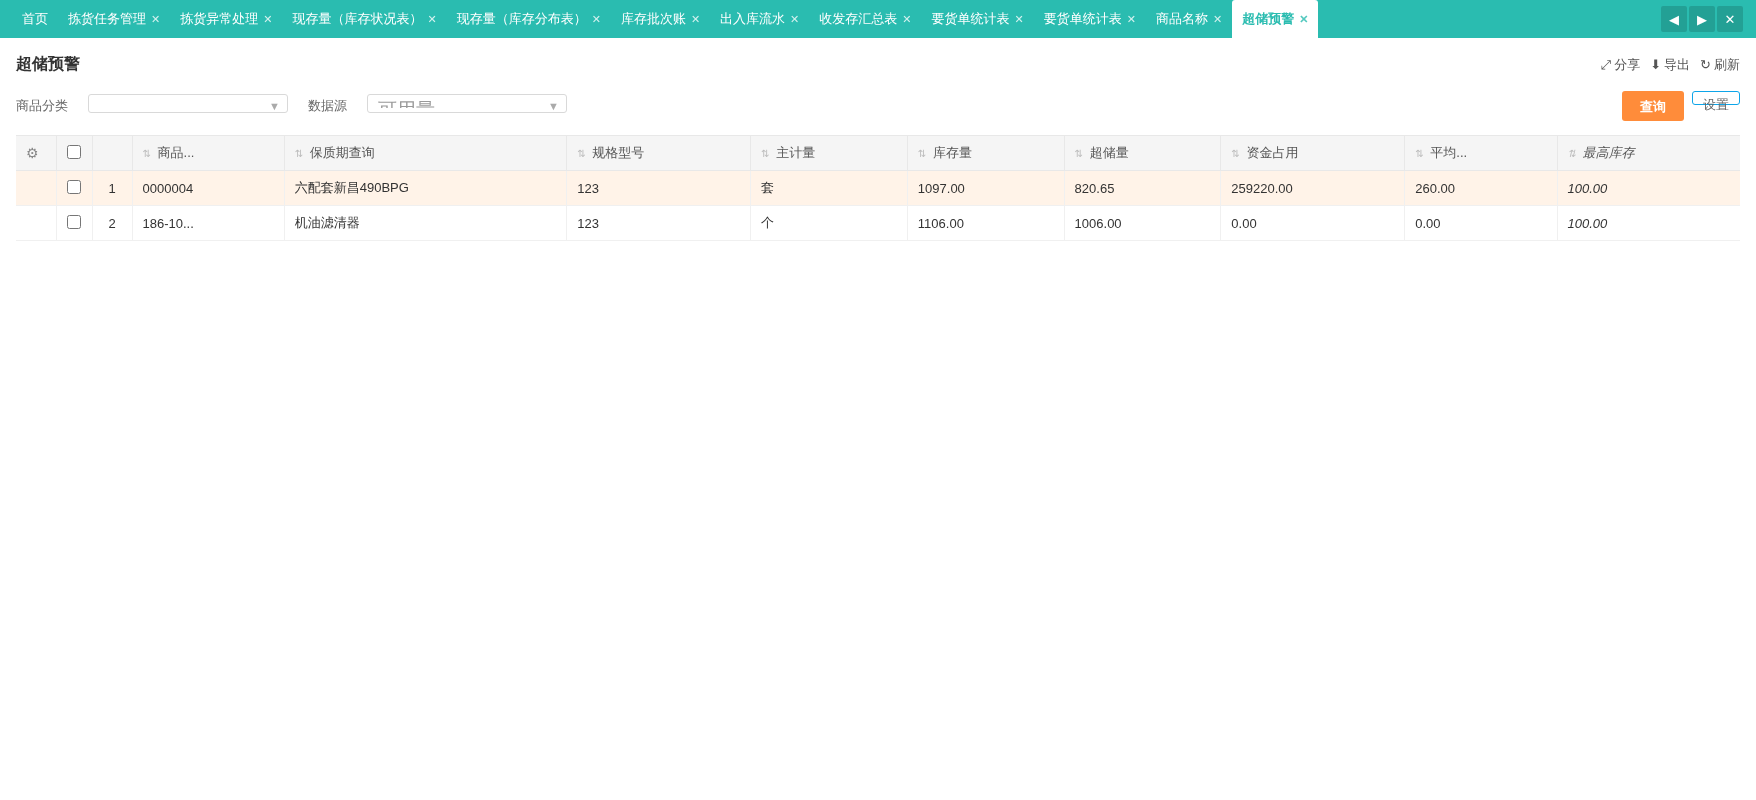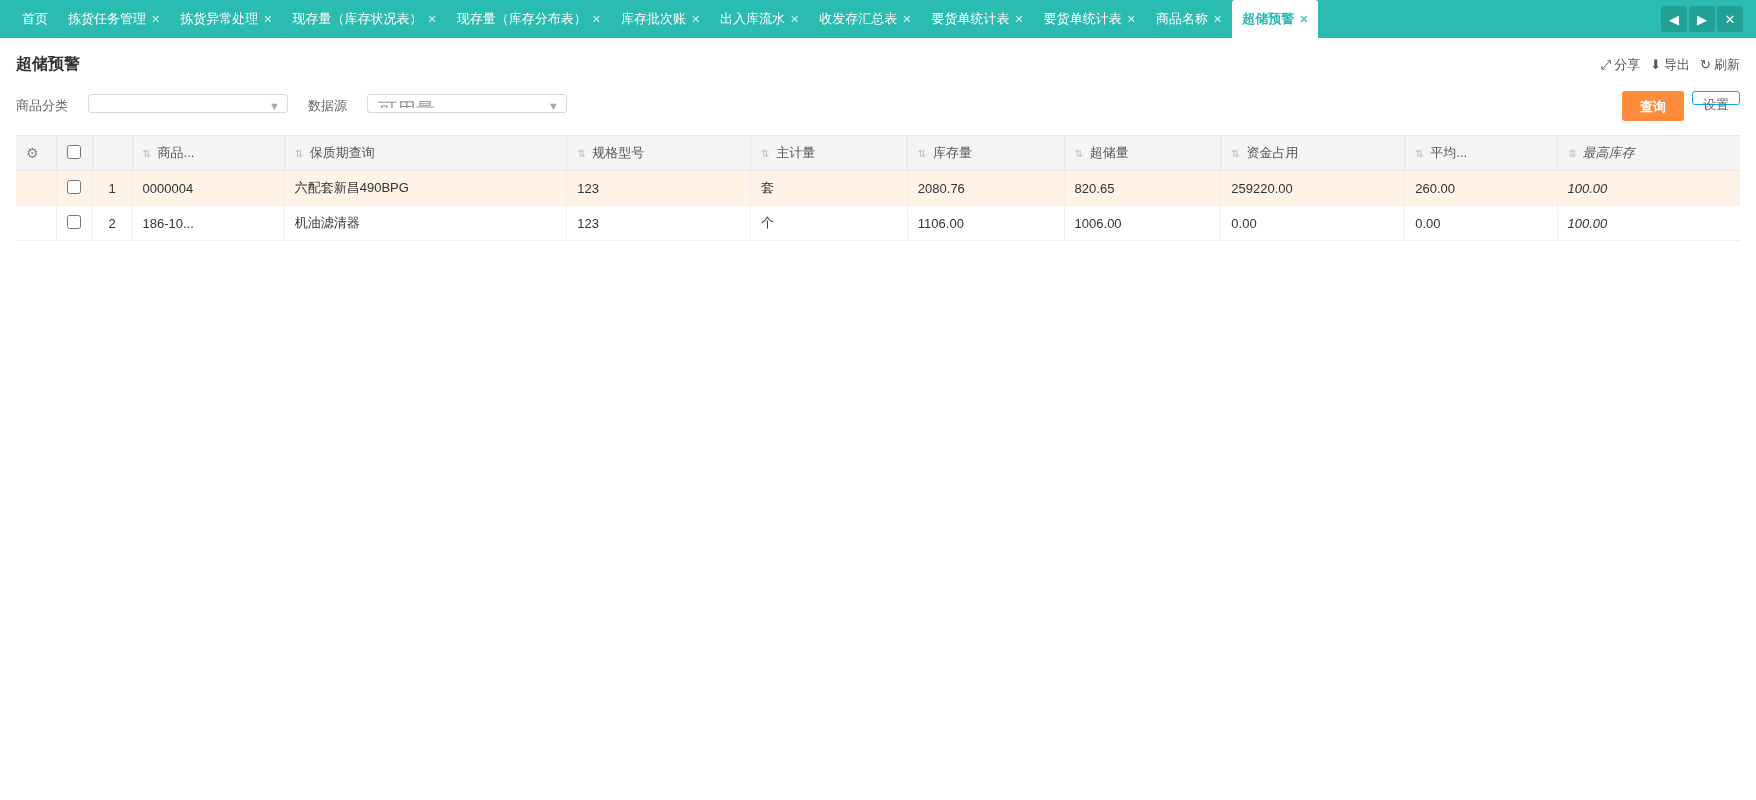--- a/index.html
+++ b/index.html
@@ -378,21 +378,21 @@
     <tr class="highlighted">
       <td class="td-gear"></td>
       <td class="td-checkbox">
         <input type="checkbox" style="">
       </td>
       <td class="td-index">1</td>
       <td>0000004</td>
       <td>六配套新昌490BPG</td>
       <td>123</td>
       <td>套</td>
-      <td>2080.76</td>
+      <td>1097.00</td>
       <td>820.65</td>
       <td>259220.00</td>
       <td>260.00</td>
       <td>100.00</td>
     </tr>
         <tr>
       <td class="td-gear"></td>
       <td class="td-checkbox">
         <input type="checkbox" style="">
       </td>

